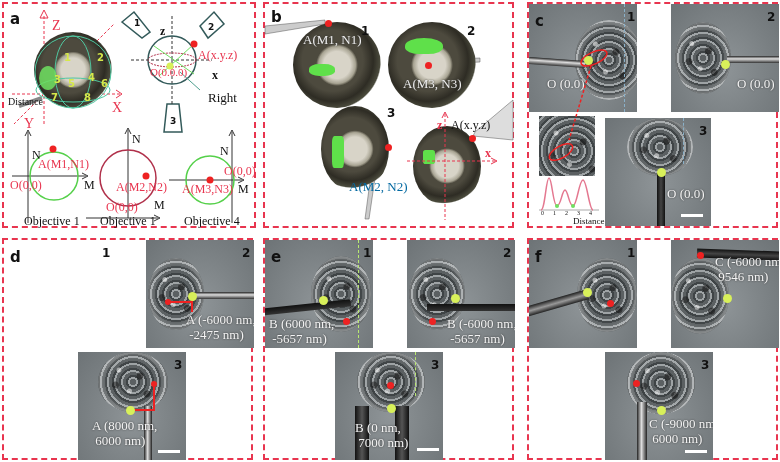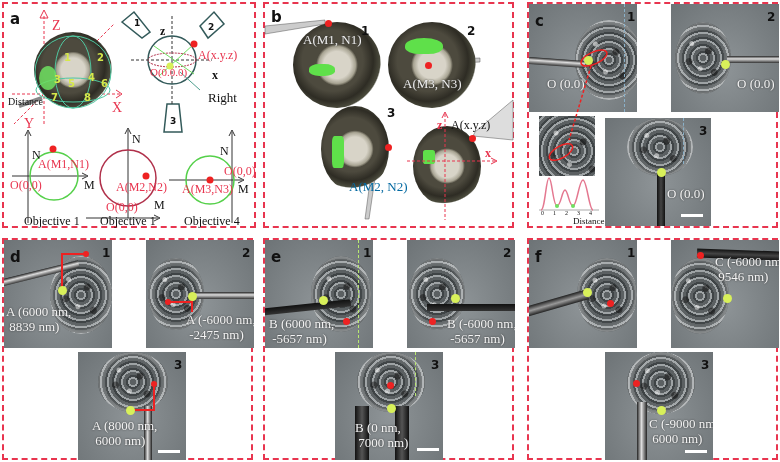--- a/index.html
+++ b/index.html
@@ -222,31 +222,20 @@
     <div class="pipette-v" style="left:52px;top:54px;height:56px;background:linear-gradient(90deg,#111,#444,#111);"></div>
     <div class="dline-v" style="left:78px;top:0;height:46px;border-color:#8ab0c8;"></div>
     <div class="ydot" style="left:52px;top:50px;"></div>
     <span class="wtext" style="left:62px;top:68px;">O (0.0)</span>
     <span class="num" style="left:94px;top:6px;">3</span>
     <div class="scalebar" style="left:76px;top:96px;"></div>
   </div>
 </div>
 
 <div class="panel" style="left:2px;top:238px;width:251px;height:222px;">
-  <div class="sub micro" style="left:0;top:0;width:108px;height:108px;">
-    <div class="cellimg" style="left:46px;top:16px;width:62px;height:78px;"></div>
-    <div class="pipette" style="left:-4px;top:30px;width:80px;transform:rotate(-14deg);"></div>
-    <svg style="left:0;top:0;width:108px;height:108px;">
-      <polyline points="58,48 58,14 82,14" fill="none" stroke="#ee2222" stroke-width="2"></polyline>
-      <circle cx="82" cy="14" r="3" fill="#ee2222"></circle>
-    </svg>
-    <div class="ydot" style="left:54px;top:46px;"></div>
-    <span class="wtext" style="left:2px;top:64px;">A (6000 nm,
- 8839 nm)</span>
-  </div>
   <span class="plabel" style="left:6px;top:8px;">d</span>
   <span class="num" style="left:98px;top:6px;">1</span>
 
   <div class="sub micro" style="left:142px;top:0;width:108px;height:108px;">
     <div class="cellimg" style="left:2px;top:18px;width:56px;height:72px;"></div>
     <div class="pipette" style="left:44px;top:52px;width:64px;"></div>
     <svg style="left:0;top:0;width:108px;height:108px;">
       <polyline points="46,60 46,72" fill="none" stroke="#ee2222" stroke-width="2"></polyline>
       <polyline points="46,62 22,62" fill="none" stroke="#ee2222" stroke-width="2"></polyline>
       <circle cx="22" cy="62" r="3" fill="#ee2222"></circle>

